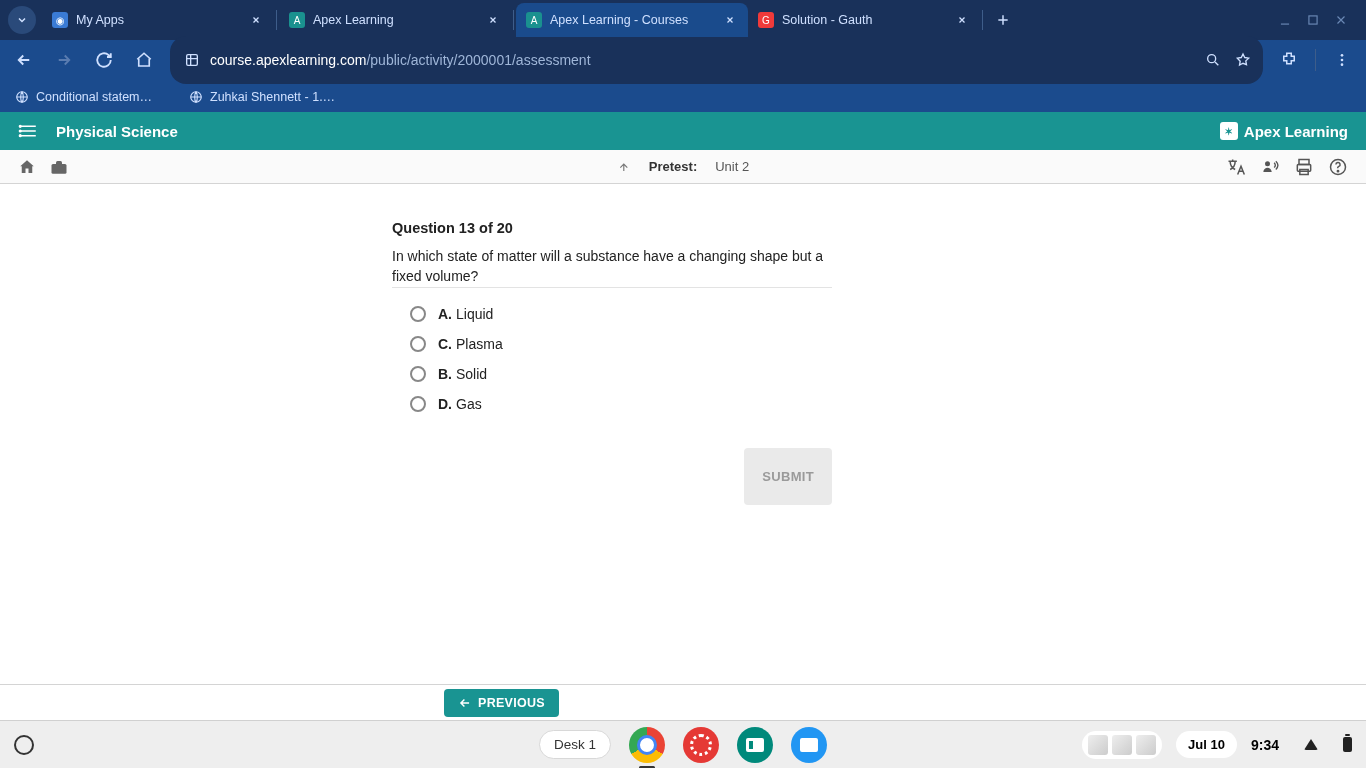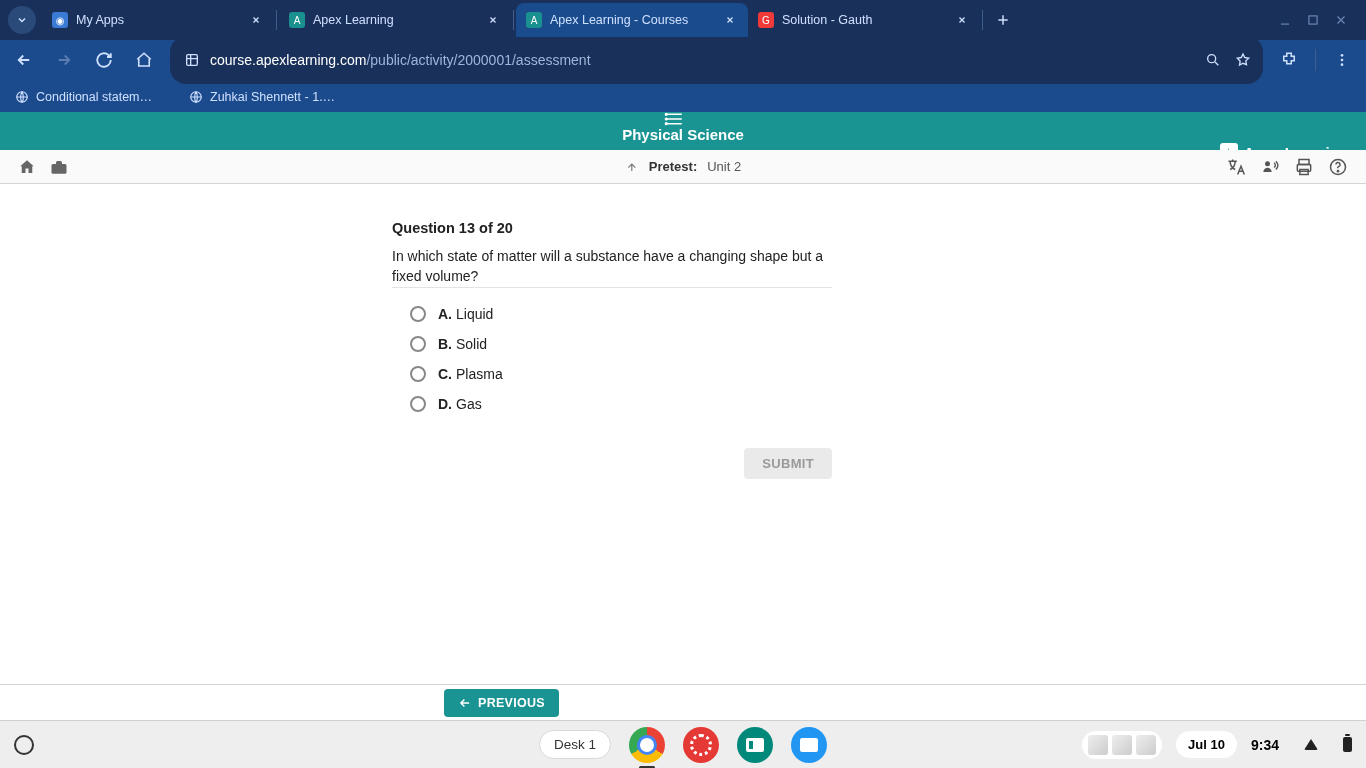--- a/index.html
+++ b/index.html
@@ -32,46 +32,46 @@
 .addr .right-icons { margin-left: auto; display: flex; gap: 14px; align-items: center; color:#cfe0ff; }
 .toolbar .ext { width: 28px; display:flex; justify-content:center; align-items:center; color:#cfe0ff; }
 .toolbar .sep-v { width:1px; height:22px; background:#3e5d8a; }
 
 .bookmarks { display: flex; align-items: center; height: 32px; background: #1b4b8d; padding: 0 14px; gap: 36px; border-top: 1px solid #1b4b8d; }
 .bm { display: flex; align-items: center; color: #cfe0ff; font-size: 12.5px; gap: 6px; }
 .bm .globe { width:16px; height:16px; display:flex; align-items:center; justify-content:center; }
 
 
 .app-header { height: 38px; background: #1a9e97; background: #1a918f; background: #1a8e8e; display:flex; align-items:center; color:#fff; padding: 0 18px; }
-.app-header { background:#199492;flex-direction:column; }
+.app-header { background:#199492; }
 .app-header .menu-icon { width:22px; margin-right: 16px; }
 .app-header .course { font-weight:600; font-size:15px; }
 .app-header .brand { margin-left:auto; display:flex; align-items:center; gap:6px; font-size:15px; font-weight:600; }
 .app-header .brand-badge { width:18px; height:18px; background:#fff; color:#199492; font-size:10px; display:flex; align-items:center; justify-content:center; border-radius:3px; font-weight:900; }
 
 .sub-header { height: 34px; background:#fafafa; border-bottom:1px solid #d4d4d4; display:flex; align-items:center; padding: 0 18px; color:#666; }
 .sub-header .left-icons { display:flex; gap:14px; align-items:center; color:#666; }
-.sub-header .center { position:absolute; left:50%; transform:translateX(-50%); display:flex; align-items:flex-end; gap:10px; color:#555; font-size:13px; }
+.sub-header .center { position:absolute; left:50%; transform:translateX(-50%); display:flex; align-items:flex-end; gap:18px; color:#555; font-size:13px; }
 .sub-header .center .up { color:#888; }
 .sub-header .center .label { font-weight:700; color:#333; }
 .sub-header .right-icons { margin-left:auto; display:flex; gap:14px; align-items:center; color:#666; }
 .sub-header { position:relative; }
 
 
 .content { width: 1224px; height: calc(768px - 40px - 40px - 32px - 38px - 34px - 36px - 48px); overflow:auto; }
 .question-wrap { width: 440px; margin: 36px auto 0 auto; color:#222; }
 .q-title { font-weight:700; font-size:14.5px; margin-bottom: 10px; }
 .q-text { font-size:14px; line-height:1.45; }
 .divider { height:1px; background:#e3e3e3; margin-bottom: 18px; }
 .options { padding-left: 18px; }
 .option { display:flex; align-items:center; gap:12px; margin-bottom: 14px; font-size:14px; }
 .radio { width:16px; height:16px; border:2px solid #888; border-radius:50%; flex-shrink:0; }
 .opt-letter { font-weight:700; margin-right:4px; }
 .submit-row { display:flex; justify-content:flex-end; margin-top: 36px; }
-.submit-btn { background:#eaeaea; color:#9a9a9a; font-weight:600; font-size:13px; padding: 8px 18px; border-radius:4px; letter-spacing:0.3px; }
+.submit-btn { background:#eaeaea; color:#9a9a9a; font-weight:600; font-size:13px; padding: 21px 18px; border-radius:4px; letter-spacing:0.3px; }
 
 
 .footer-nav { height: 36px; border-top:1px solid #d4d4d4; background:#fff; display:flex; align-items:center; }
 .footer-nav .prev-btn { margin-left: 444px; background:#199492; color:#fff; padding:7px 14px; font-size:12.5px; font-weight:600; border-radius:4px; display:flex; align-items:flex-end; gap:6px; letter-spacing:0.3px; }
 
 
 .taskbar { height:48px; background:#eeeeee; border-top:1px solid #d0d0d0; display:flex; align-items:center; padding:0 14px; position:relative; }
 .launcher { width:20px; height:20px; border:2px solid #333; border-radius:50%; }
 .task-center { position:absolute; left:50%; transform:translateX(-50%); display:flex; align-items:center; gap:18px; }
 .pill { background:#fff; border:1px solid #d8d8d8; border-radius:18px; padding:6px 14px; font-size:13.5px; font-weight:500; color:#333; }
@@ -336,25 +336,25 @@
     <div class="q-title">Question 13 of 20</div>
     <div class="q-text">In which state of matter will a substance have a changing shape but a fixed volume?</div>
     <div class="divider"></div>
     <div class="options">
       <div class="option">
         <span class="radio"></span>
         <span><span class="opt-letter">A.</span><span>Liquid</span></span>
       </div>
       <div class="option">
         <span class="radio"></span>
-        <span><span class="opt-letter">B.</span><span>Solid</span></span>
+        <span><span class="opt-letter">C.</span><span>Plasma</span></span>
       </div>
       <div class="option">
         <span class="radio"></span>
-        <span><span class="opt-letter">C.</span><span>Plasma</span></span>
+        <span><span class="opt-letter">B.</span><span>Solid</span></span>
       </div>
       <div class="option">
         <span class="radio"></span>
         <span><span class="opt-letter">D.</span><span>Gas</span></span>
       </div>
     </div>
     <div class="submit-row">
       <div class="submit-btn">SUBMIT</div>
     </div>
   </div>

